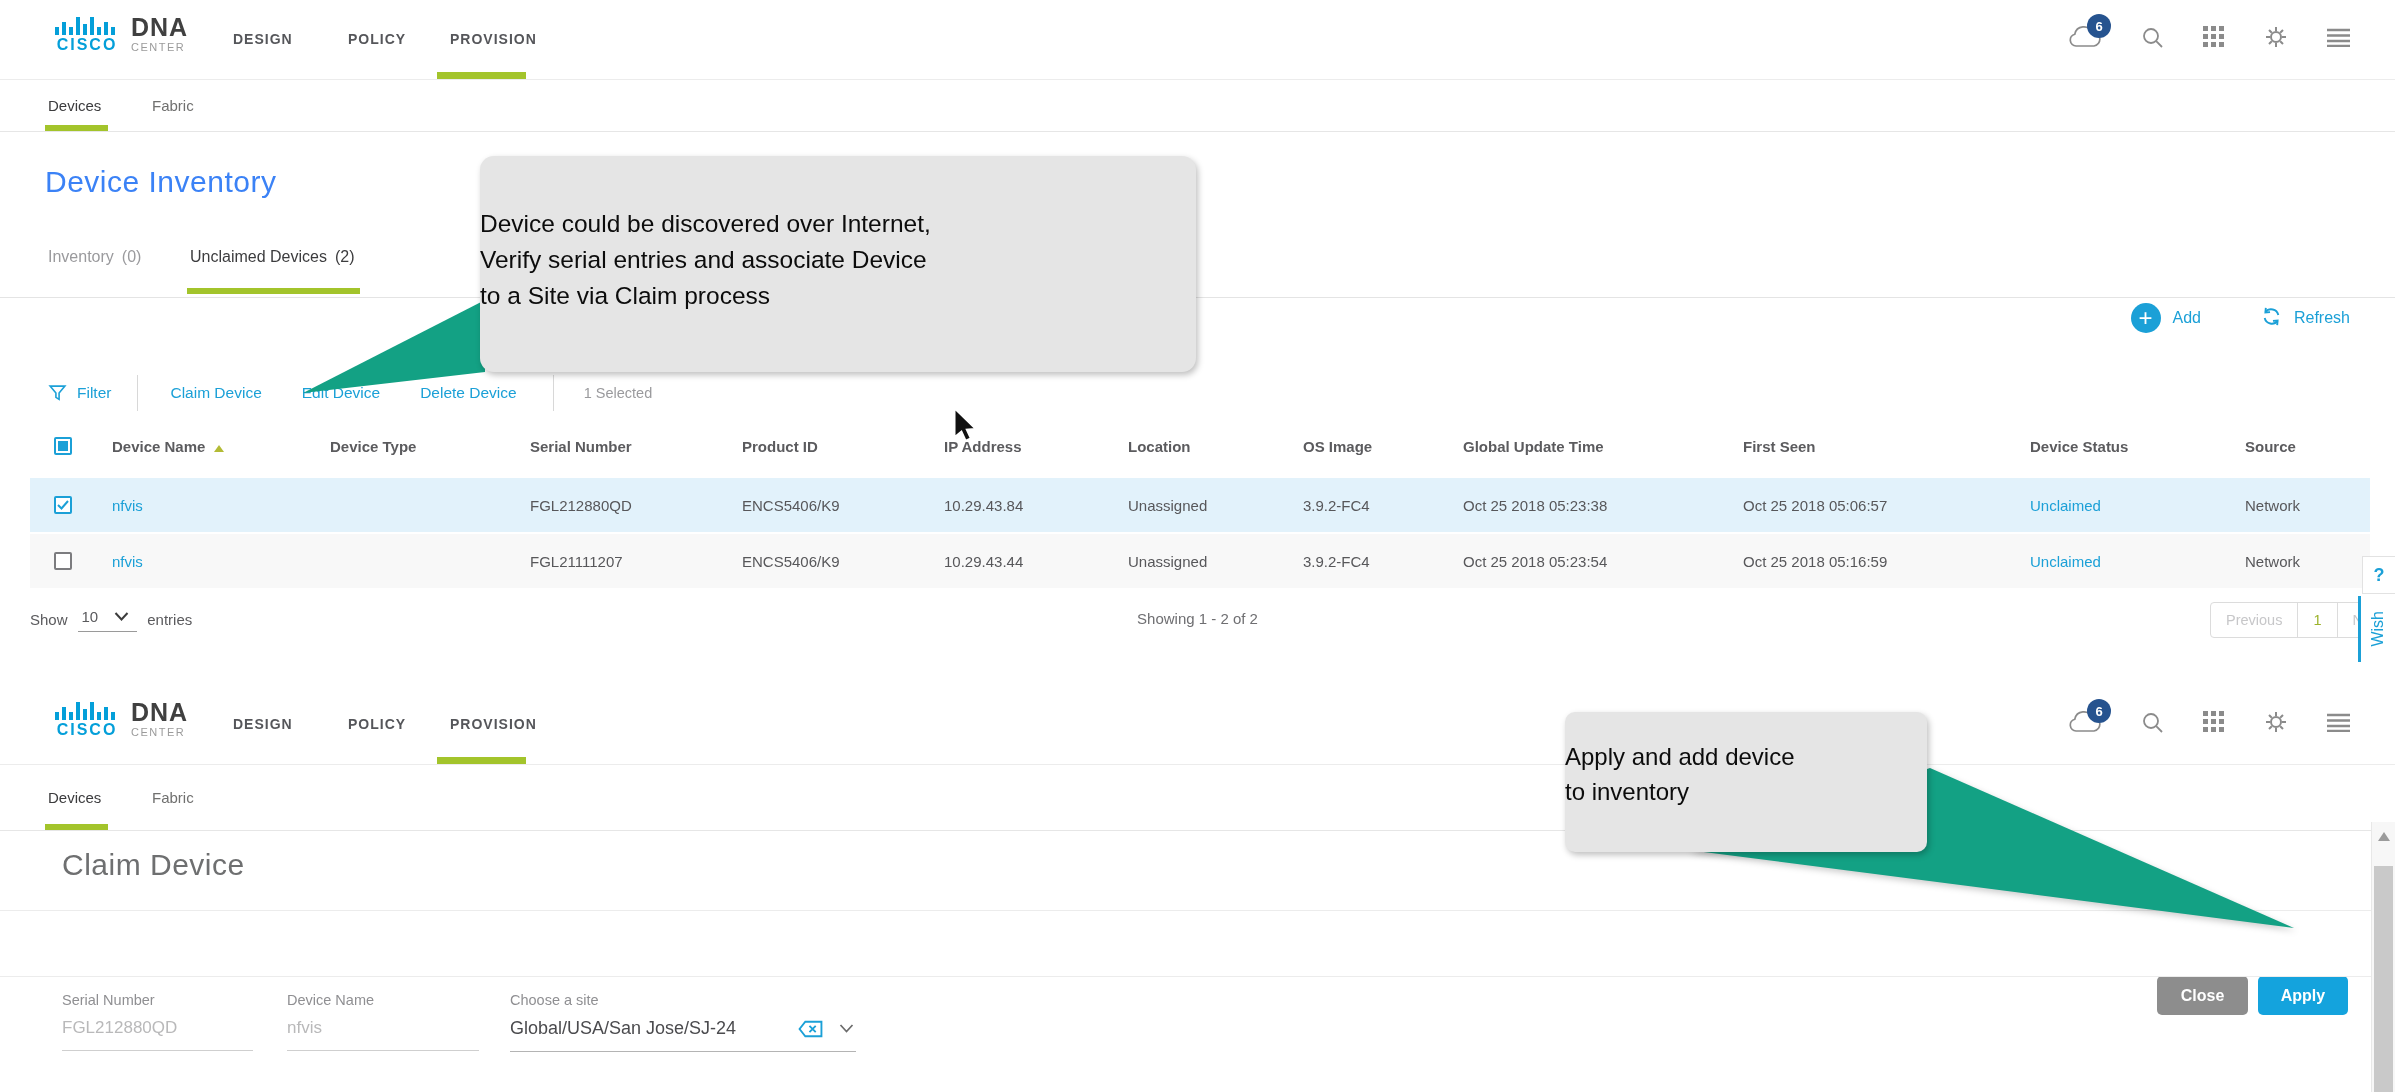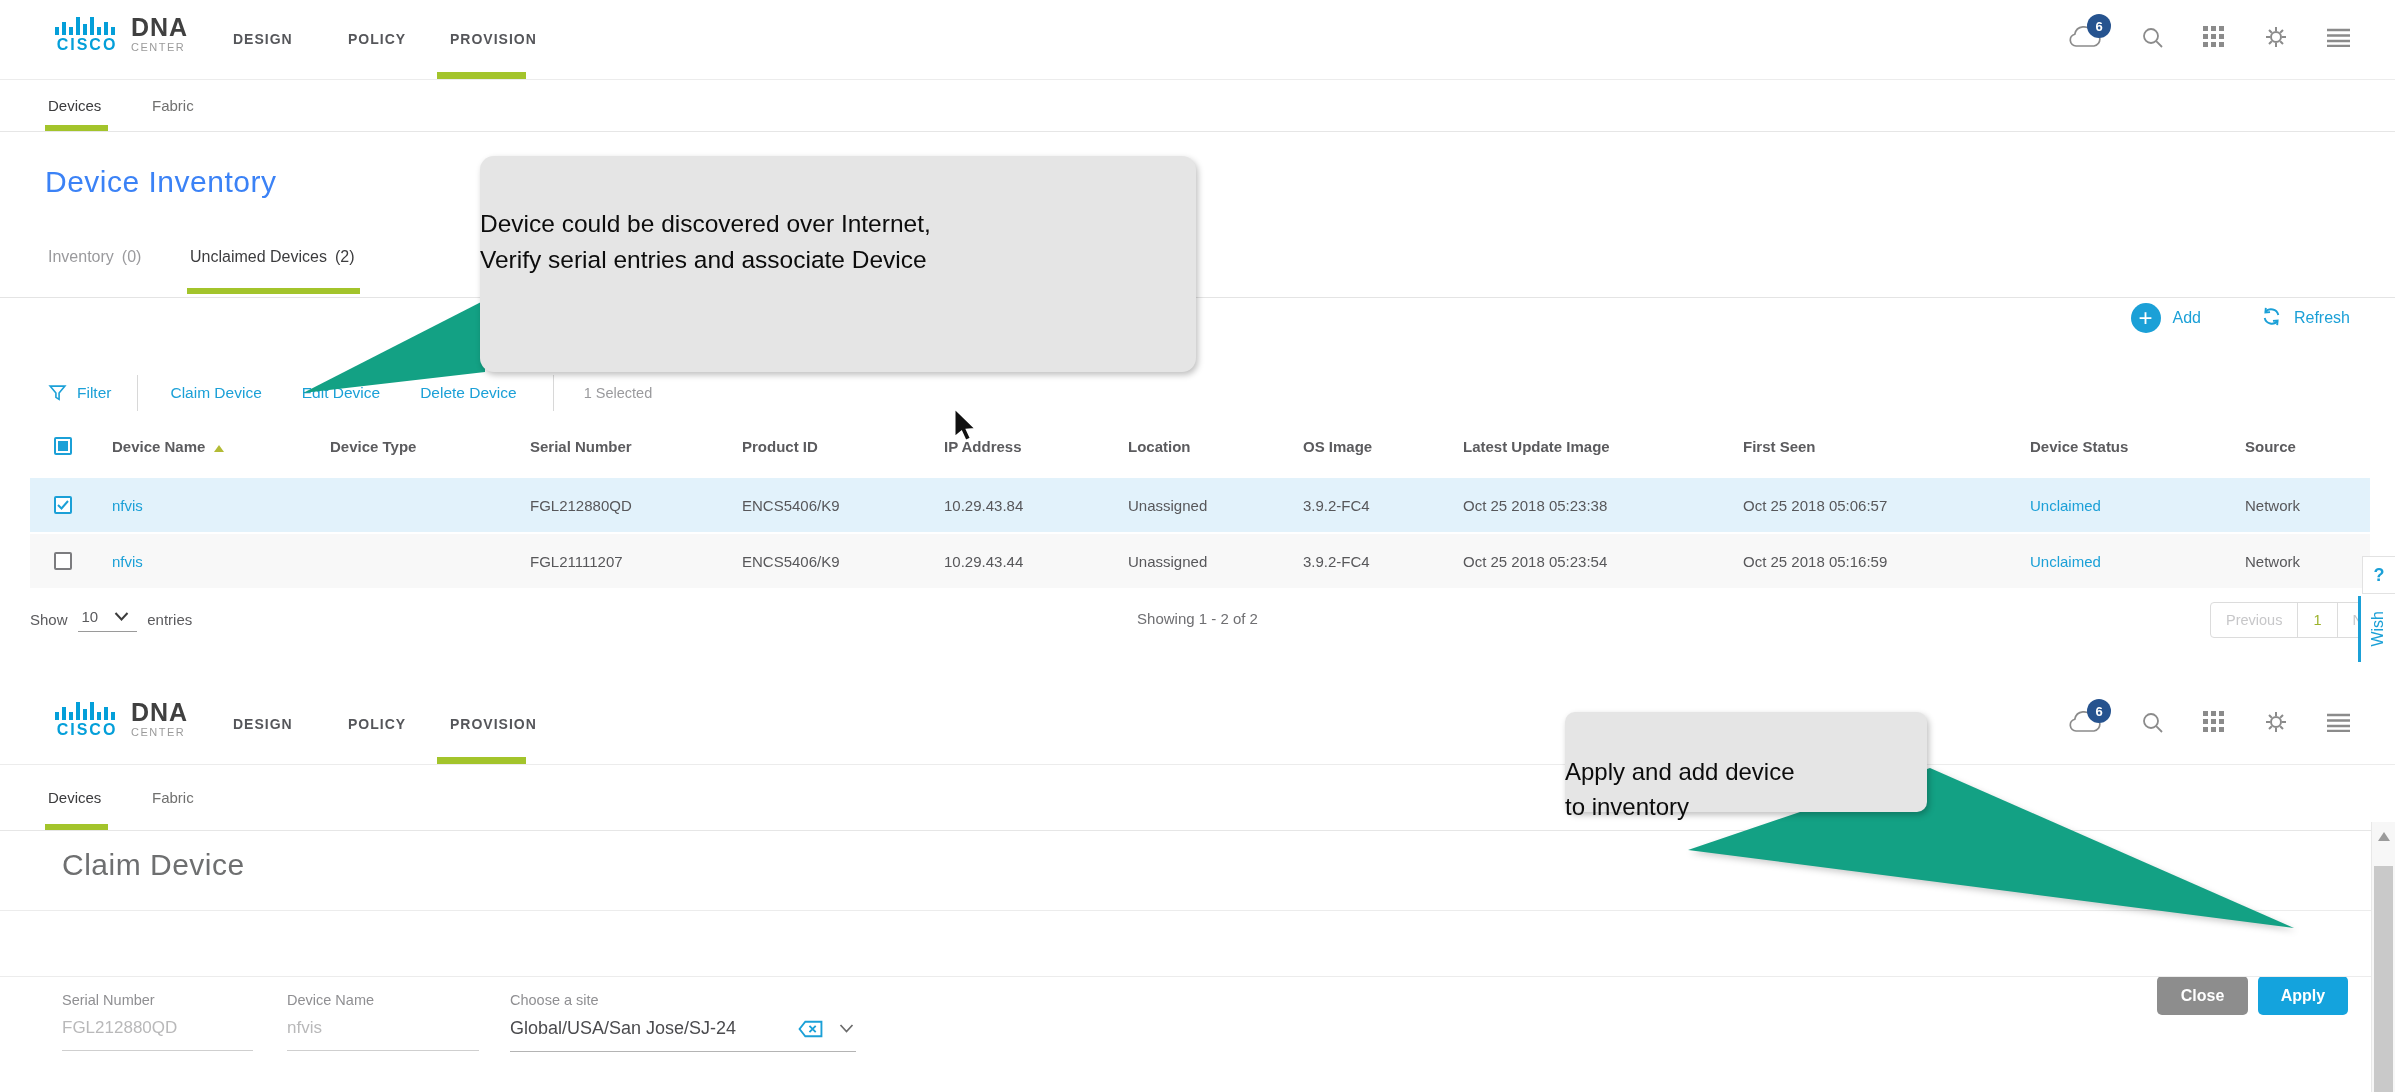--- a/index.html
+++ b/index.html
@@ -67,21 +67,21 @@
   .pbtn.dim { color:#c7c7c9; }
   .pbtn.cur { color:#9cb32b; border-left:1px solid #dcdcdc; border-right:1px solid #dcdcdc; }
 
   .help-box { position:absolute; left:2362px; top:556px; width:33px; height:38px; background:#fff; border:1px solid #e2e2e2; border-right:none; display:flex; align-items:center; justify-content:center; color:#1ba0d7; font-weight:bold; font-size:18px; }
   .wish-tab { position:absolute; left:2358px; top:596px; width:37px; height:66px; background:#fff; border-left:3px solid #1ba0d7; display:flex; align-items:center; justify-content:center; }
   .wish-text { writing-mode:vertical-rl; transform:rotate(180deg); color:#1ba0d7; font-size:16px; }
 
   
   .callout { position:absolute; background:#e5e5e5; border-radius:14px; box-shadow:2px 3px 6px rgba(0,0,0,0.25); color:#0c0c0c; }
   .callout1 { left:480px; top:156px; width:716px; height:216px; padding-top:50px; font-size:24.5px; line-height:36px; }
-  .callout2 { left:1565px; top:712px; width:362px; height:100px; padding-top:42px; font-size:24px; line-height:35px; border-radius:10px; }
+  .callout2 { left:1565px; top:712px; width:362px; height:140px; padding-top:27px; font-size:24px; line-height:35px; border-radius:10px; }
   .tail { position:absolute; }
   .tail polygon { fill:#13a184; }
   .tail2 { filter:drop-shadow(2px 3px 3px rgba(0,0,0,0.2)); }
 
   
   .claim-title { position:absolute; left:62px; top:848px; font-size:30px; font-weight:300; color:#6e6f70; letter-spacing:0.5px; }
   .hdiv { position:absolute; left:0; width:2395px; height:1px; background:#ececec; }
   .btn { position:absolute; top:976px; height:39px; border:none; border-radius:5px; color:#fff; font-weight:bold; font-size:16px; font-family:"Liberation Sans", sans-serif; }
   .btn-close { left:2157px; width:91px; background:#8d8d8d; }
   .btn-apply { left:2258px; width:90px; background:#14a3dd; }
@@ -234,21 +234,21 @@
       <div class="cb-cell">
           <span class="cbox indet"></span>
         </div>
       <div><span>Device Name</span><span class="sort-arrow"></span></div>
       <div>Device Type</div>
       <div>Serial Number</div>
       <div>Product ID</div>
       <div>IP Address</div>
       <div>Location</div>
       <div>OS Image</div>
-      <div>Latest Update Image</div>
+      <div>Global Update Time</div>
       <div>First Seen</div>
       <div>Device Status</div>
       <div>Source</div>
     </div>
     <div class="trow r selected">
       <div class="cb-cell">
           <span class="cbox">
         <svg width="12" height="10" viewBox="0 0 12 10">
               <path d="M1 5 L4.5 8.5 L11 1" fill="none" stroke="#1ba0d7" stroke-width="2"></path>
             </svg>
@@ -307,20 +307,21 @@
   <div class="wish-tab">
       <span class="wish-text">Wish</span>
     </div>
 
   <svg class="tail" style="left:295px;top:293px" width="205" height="110">
       <polygon points="190,7 190,79 8,100"></polygon>
     </svg>
   <div class="callout callout1">
     <div>Device could be discovered over Internet,</div>
     <div>Verify serial entries and associate Device</div>
+    <div>to a Site via Claim process</div>
   </div>
 
   <svg class="cursor" width="30" height="34" viewBox="0 0 20 23">
     <path d="M1 0.5 L1 19.5 L5.6 15.7 L8.5 22 L11.8 20.5 L9 14.5 L14.9 14 Z" fill="#111" stroke="#fff" stroke-width="1.1"></path>
   </svg>
 
   <div class="app-header" style="top:685px">
     <div class="logo">
       <div class="cisco-col">
         <svg width="64" height="20" viewBox="0 0 64 20">

